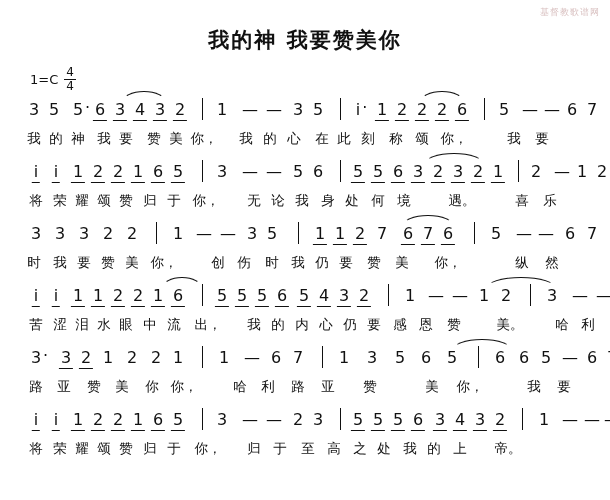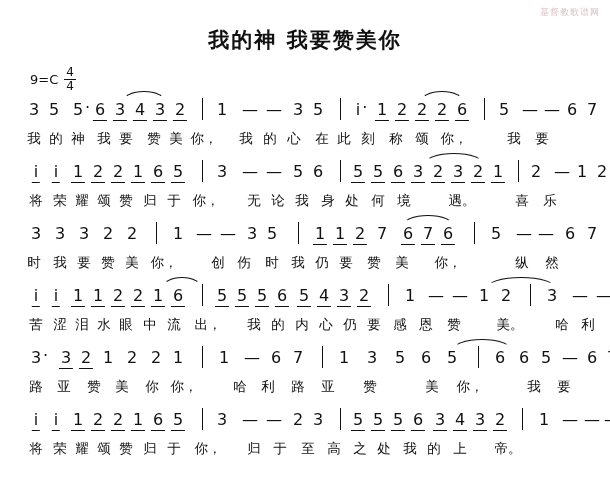--- a/index.html
+++ b/index.html
@@ -134,21 +134,21 @@
   }
 </style>
 </head>
 <body>
 
 <div class="watermark">基督教歌谱网</div>
 
 <div class="title">我的神 我要赞美你</div>
 
 <div class="keysig">
-  <span>9=C</span>
+  <span>1=C</span>
   <span class="frac">
     <span class="num">4</span>
     <span class="den">4</span>
   </span>
 </div>
 
 <div class="score" id="score">
     <div class="line">
       <div class="notes">
         <span class="cell" style="left: 12px;"><span class="note">3</span></span>

